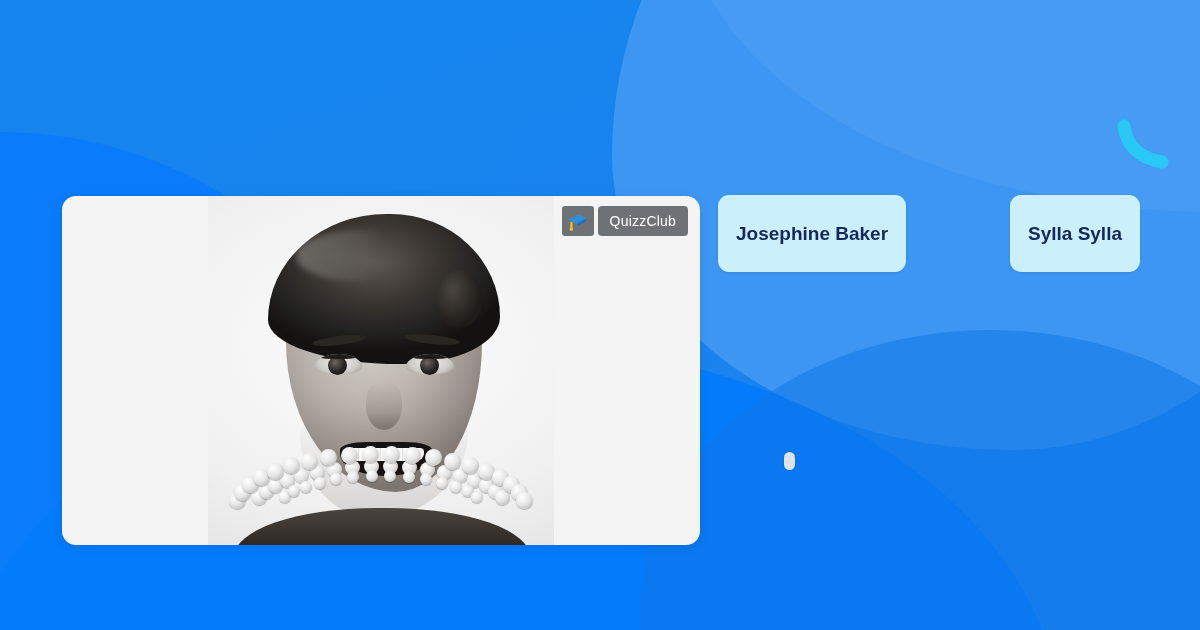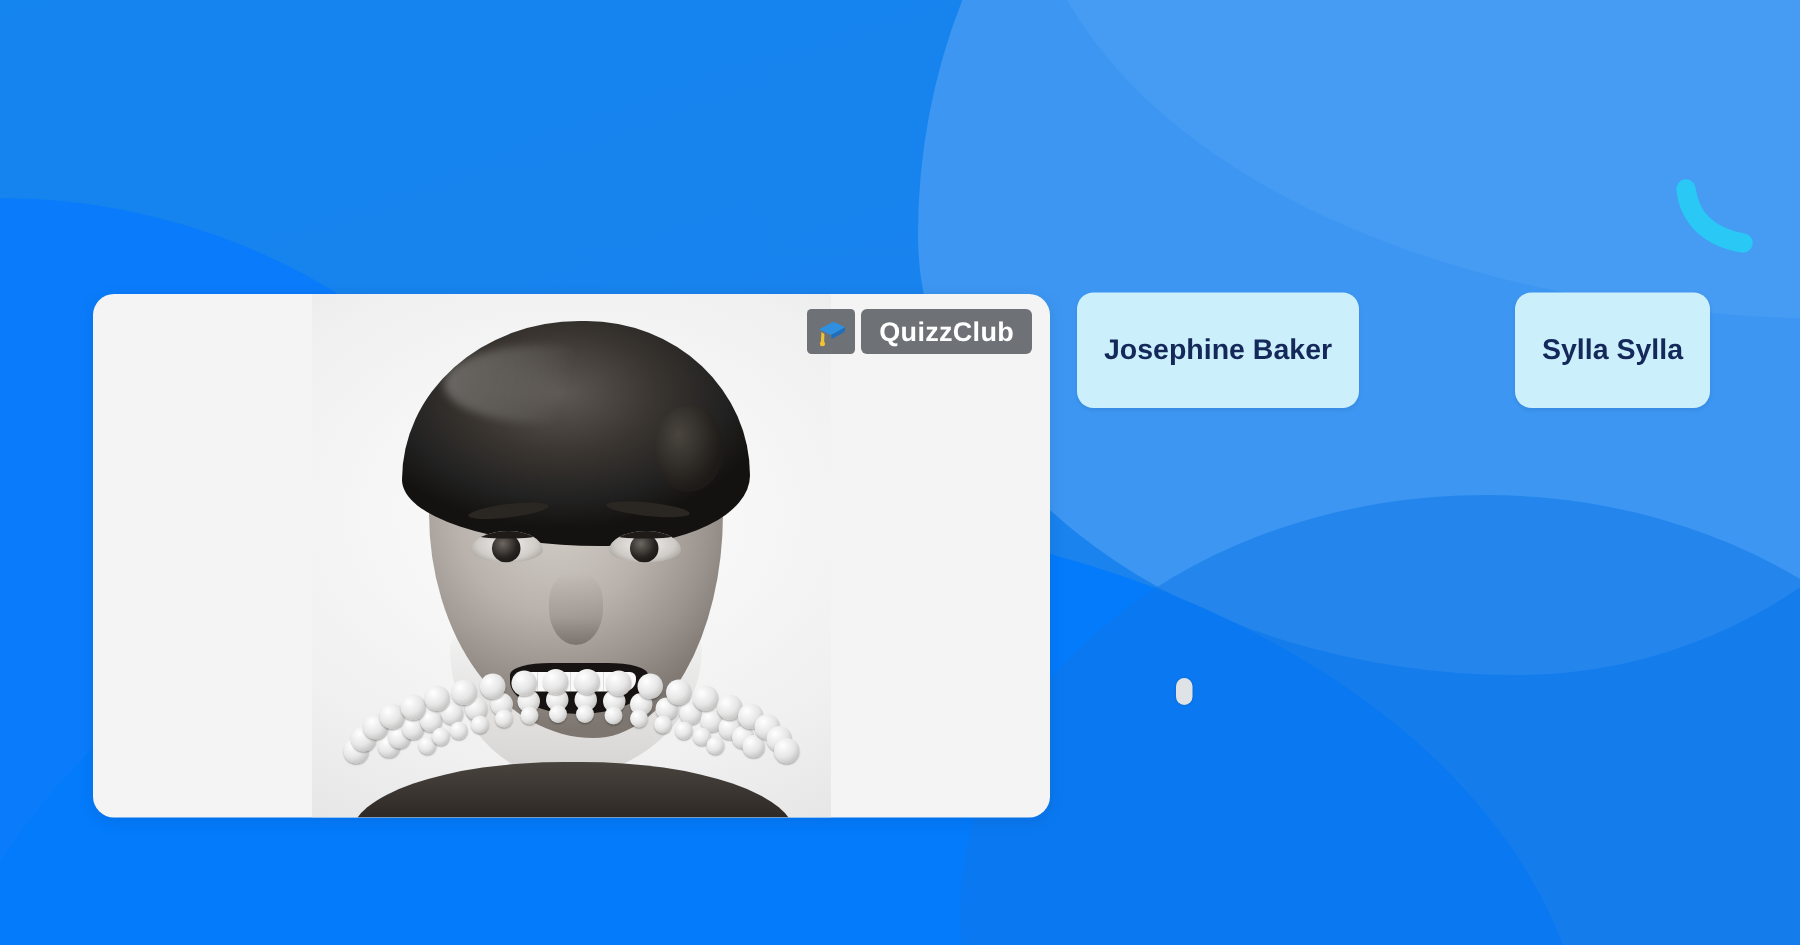--- a/index.html
+++ b/index.html
@@ -245,22 +245,22 @@
     border-radius:3px;
     display:flex; align-items:center; justify-content:center;
   }
   .wm-label {
     height:30px;
     padding:0 12px;
     background:#6e7276;
     border-radius:4px;
     display:flex; align-items:center;
     color:#ffffff;
-    font-size:18px;
-    font-weight:bold;
+    font-size:14px;
+    font-weight:normal;
     letter-spacing:.2px;
   }
 
   
   .answers {
     position:absolute;
     left:718px; top:195px;
     width:422px; height:350px;
     display:flex;
     flex-direction:row;

